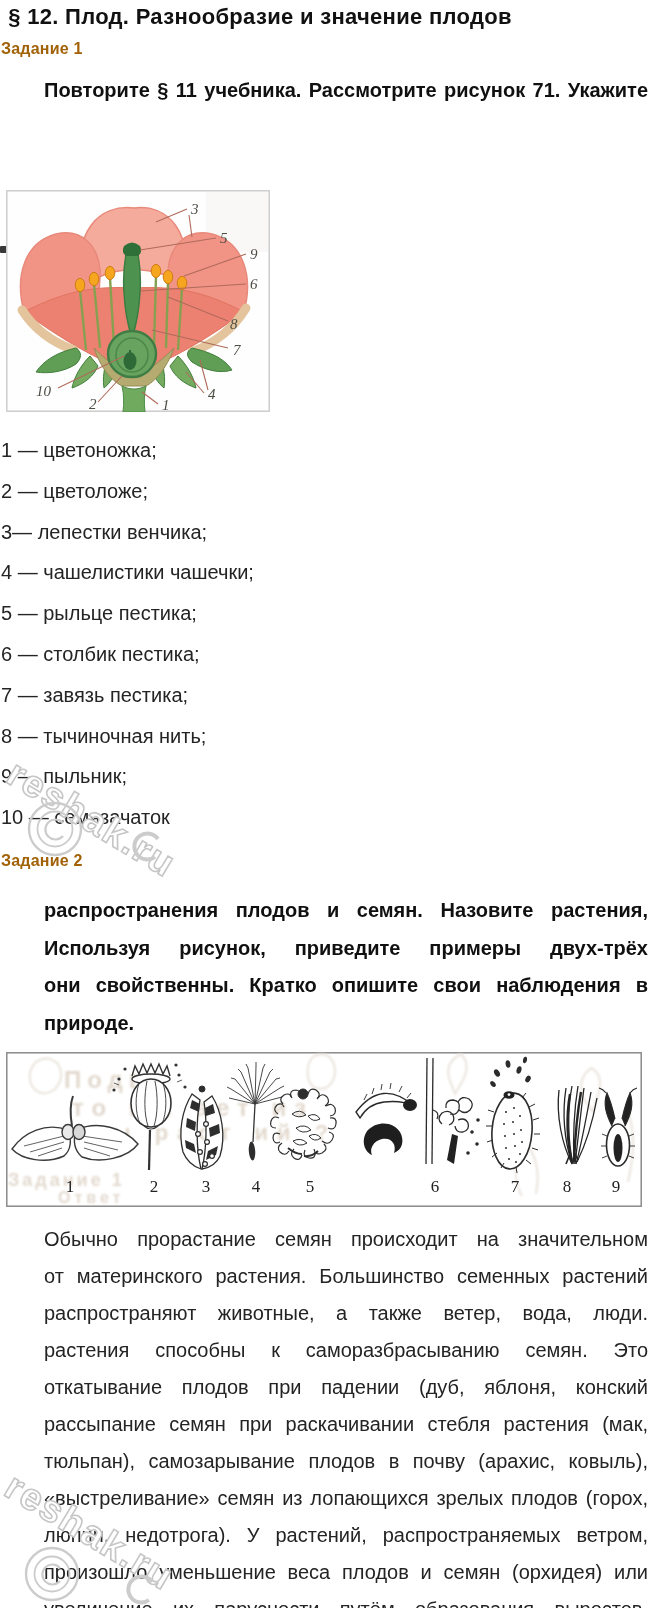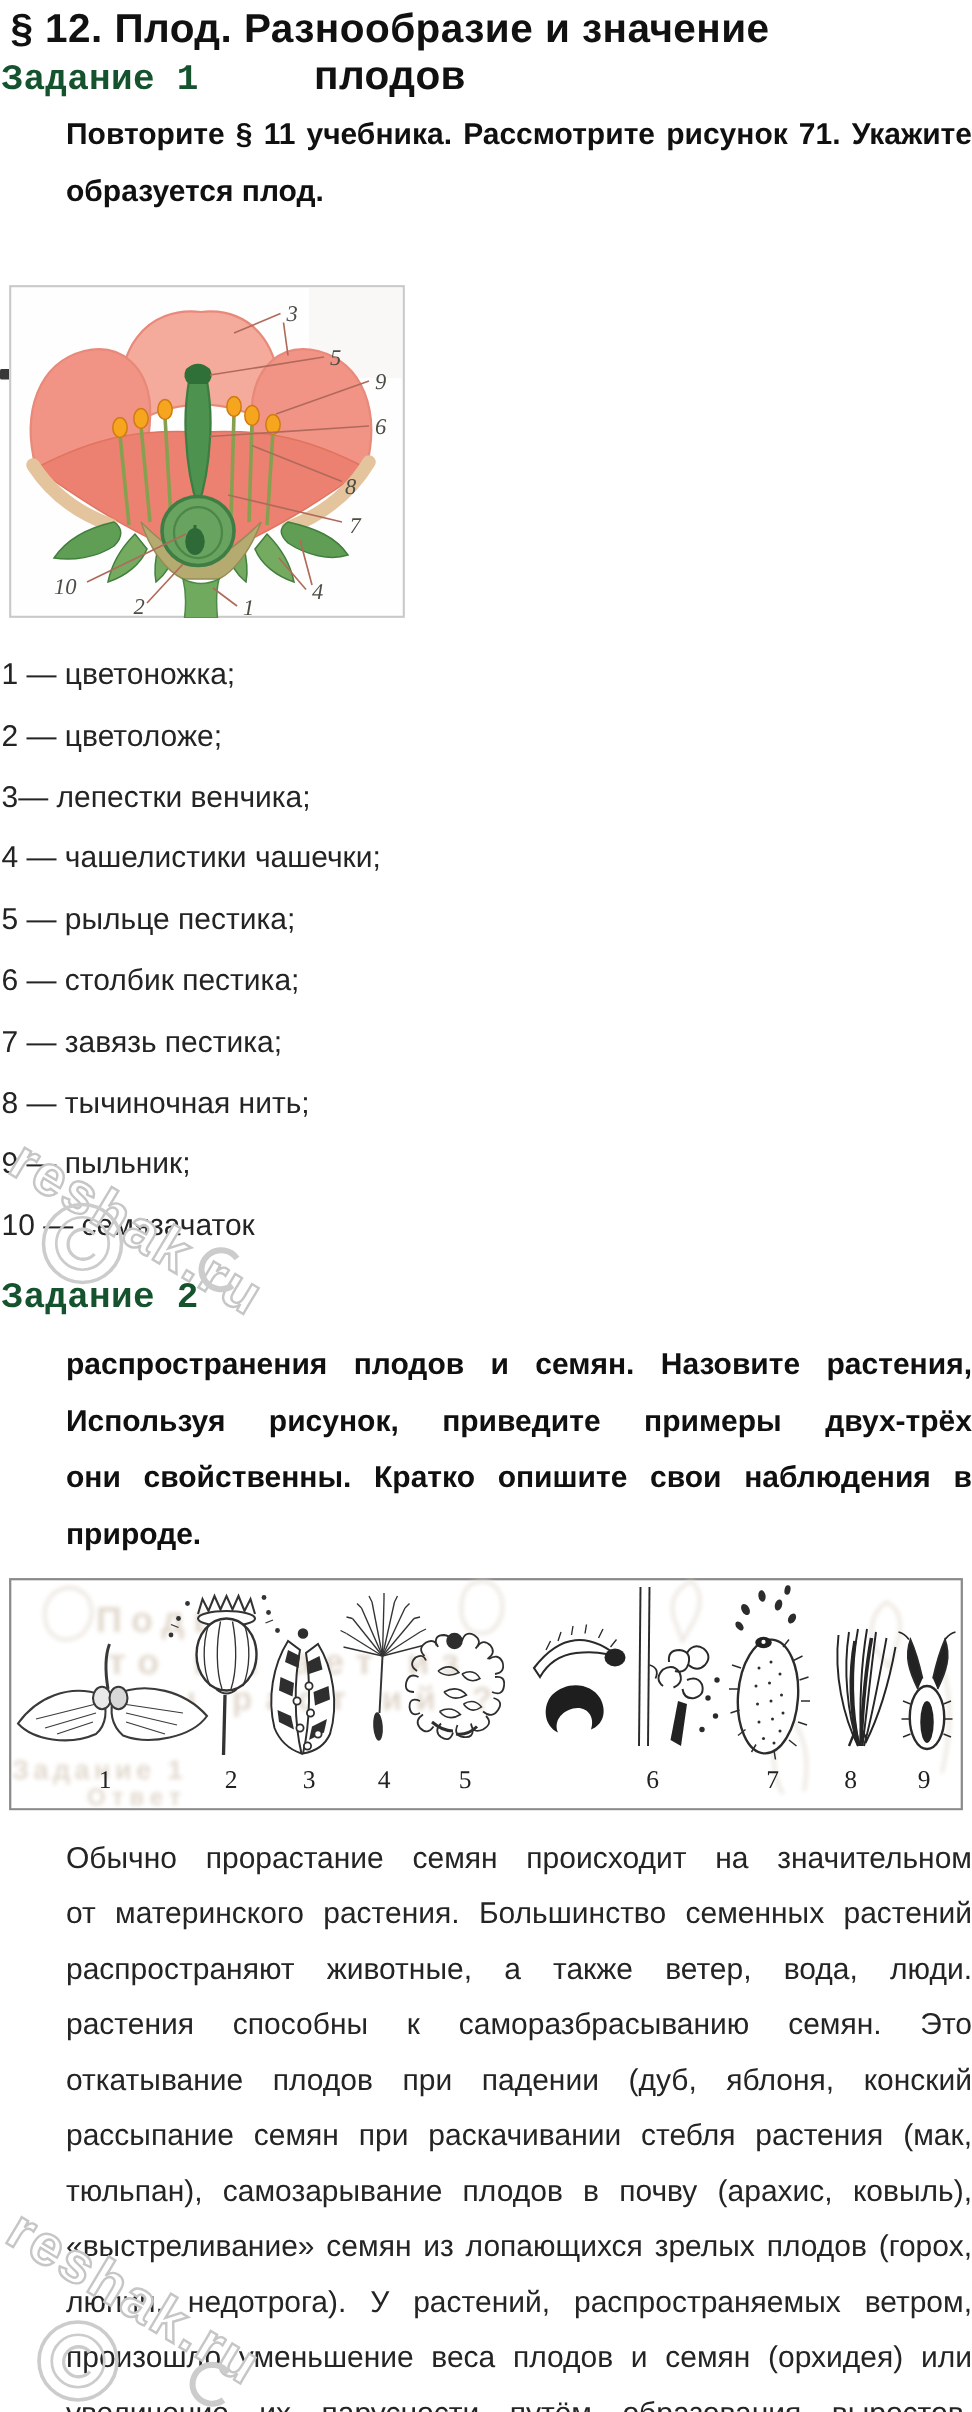--- a/index.html
+++ b/index.html
@@ -1,22 +1,22 @@
 <!DOCTYPE html>
 <html><head>
 <meta charset="utf-8">
 <style>
   html,body{margin:0;padding:0;}
   body{
     width:648px;height:1608px;position:relative;overflow:hidden;background:#ffffff;
     font-family:"Liberation Sans",sans-serif;color:#1d1d1d;
   }
   .abs{position:absolute;}
-  .title{top:4px;left:0;width:520px;text-align:center;font-size:27px;font-weight:700;letter-spacing:.3px;color:#111;}
-  .h-task{font-size:24px;font-weight:700;color:#14532d;letter-spacing:.2px;font-family:Liberation Mono, monospace;}
+  .title{top:4px;left:0;width:520px;text-align:center;font-size:22px;font-weight:700;letter-spacing:.3px;color:#111;}
+  .h-task{font-size:16px;font-weight:700;color:#a16207;letter-spacing:.2px;}
   #task1-heading{top:40px;left:1px;}
   #task2-heading{top:852px;left:1px;}
   .para{left:0;width:648px;}
   .para .ln{
     height:37.5px;line-height:37.5px;font-size:20px;
     text-align:justify;text-align-last:justify;overflow:hidden;padding-left:44px;
   }
   .para.bold .ln{font-weight:700;color:#101010;}
   .para.left-last .ln:last-child{text-align-last:left;}
   #task1-prompt{top:72px;}
@@ -30,21 +30,20 @@
   svg text{user-select:none;}
 </style>
 </head>
 <body>
 
 <div class="abs title">§ 12. Плод. Разнообразие и значение плодов</div>
 
 <div class="abs h-task" id="task1-heading">Задание 1</div>
 <div class="abs para bold left-last" id="task1-prompt">
     <div class="ln">Повторите § 11 учебника. Рассмотрите рисунок 71. Укажите на</div>
-    <div class="ln">образуется плод.</div>
   </div>
 
 <div class="abs" id="edge-dash"></div>
 
 <svg class="abs figure" style="left:6px;top:190px;" width="264" height="222" viewBox="0 0 264 222">
   <rect x="0.8" y="0.8" width="262.4" height="220.4" fill="#fefefe" stroke="#c9c9c9" stroke-width="1.4"></rect>
   <rect x="200" y="2" width="62" height="60" fill="#f4f2ee" opacity="0.5"></rect>
 
   <g>
     <path d="M 76,98 C 66,40 94,14 128,18 C 162,14 188,42 178,96 C 150,74 104,74 76,98 Z" fill="#f5ab9c" stroke="#e8897a" stroke-width="1.5"></path>

